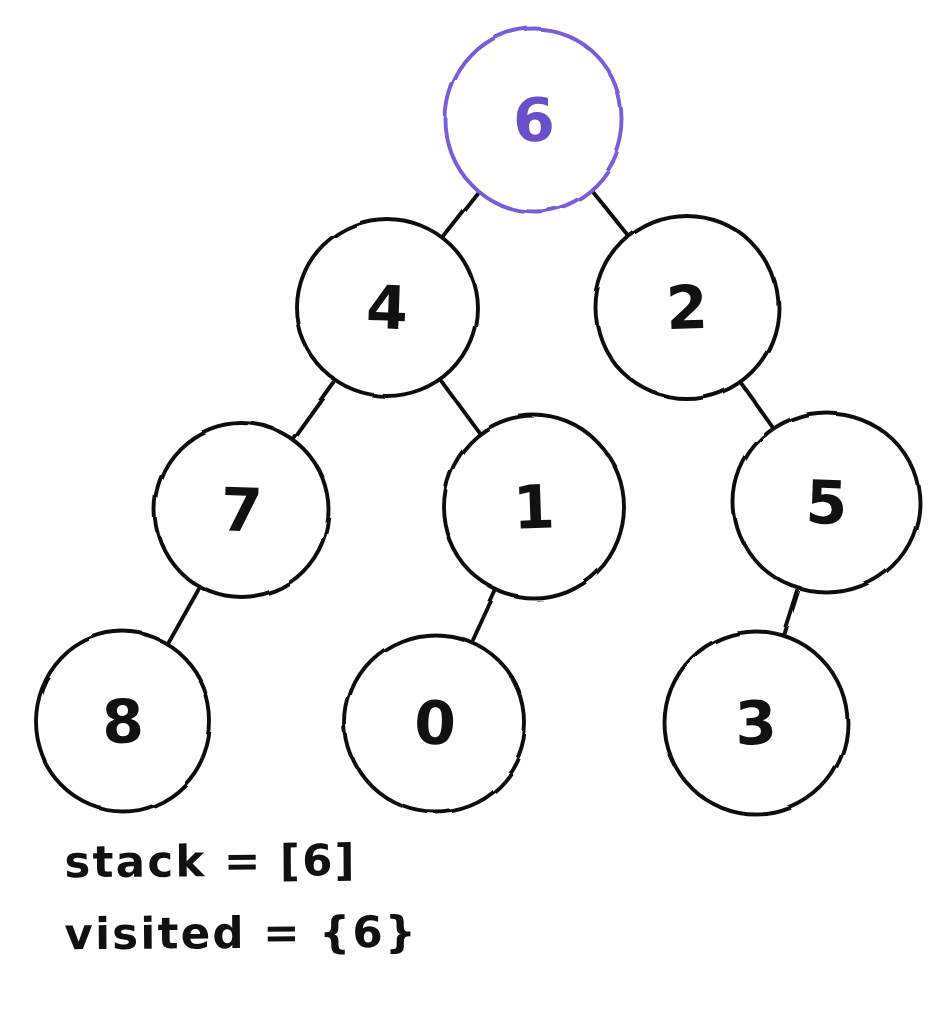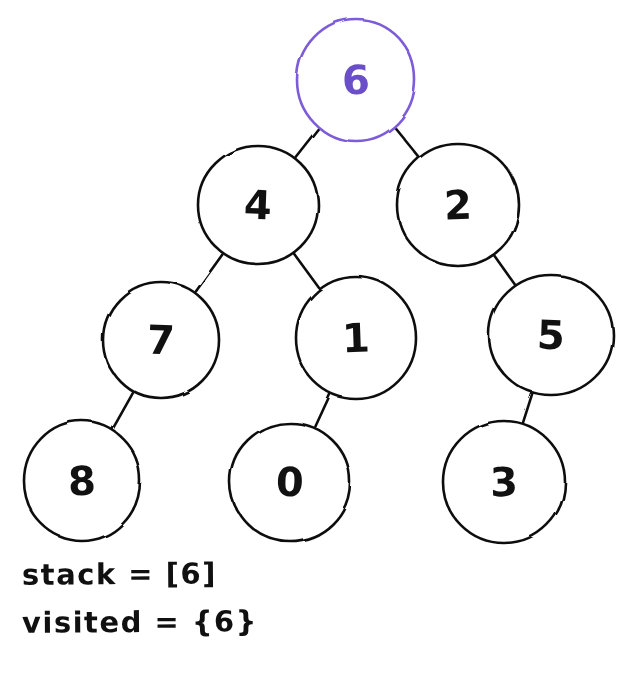--- a/index.html
+++ b/index.html
@@ -30,21 +30,21 @@
   }
   .node-label {
     font-family: "DejaVu Sans", sans-serif;
     font-weight: 700;
     font-size: 40px;
     text-anchor: middle;
     user-select: none;
   }
   .state-block {
     position: absolute;
-    left: 22px;
+    left: 43px;
     top: 560px;
   }
   .state-line {
     font-family: "DejaVu Sans", sans-serif;
     font-weight: 700;
     font-size: 29px;
     letter-spacing: 1.5px;
     color: #101010;
     line-height: 1.0;
     margin-bottom: 19px;

